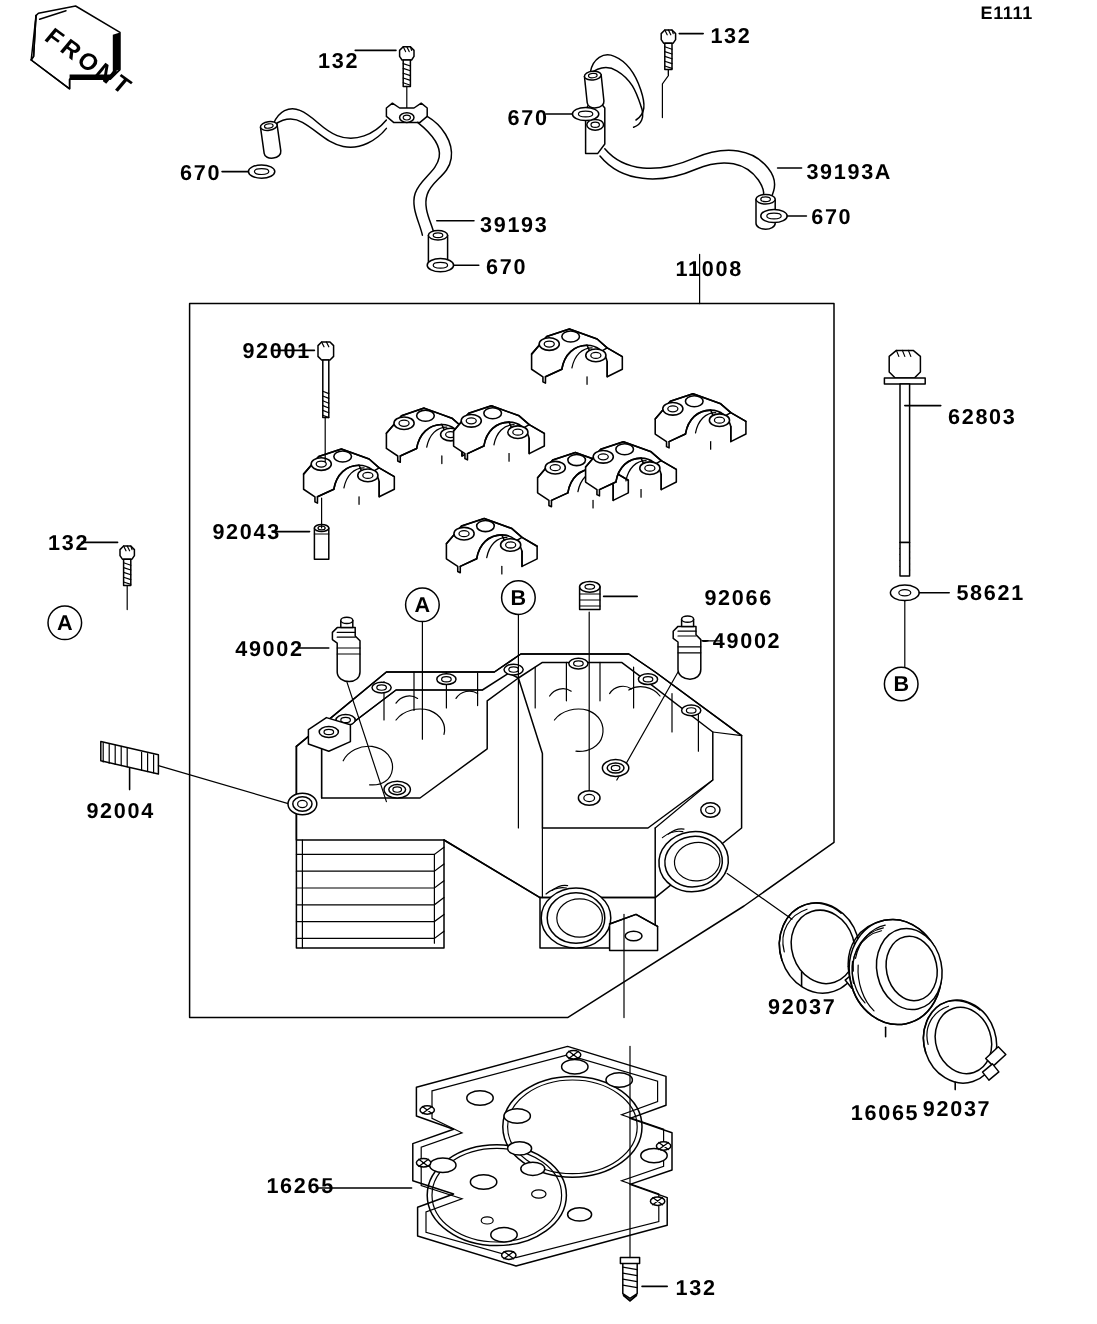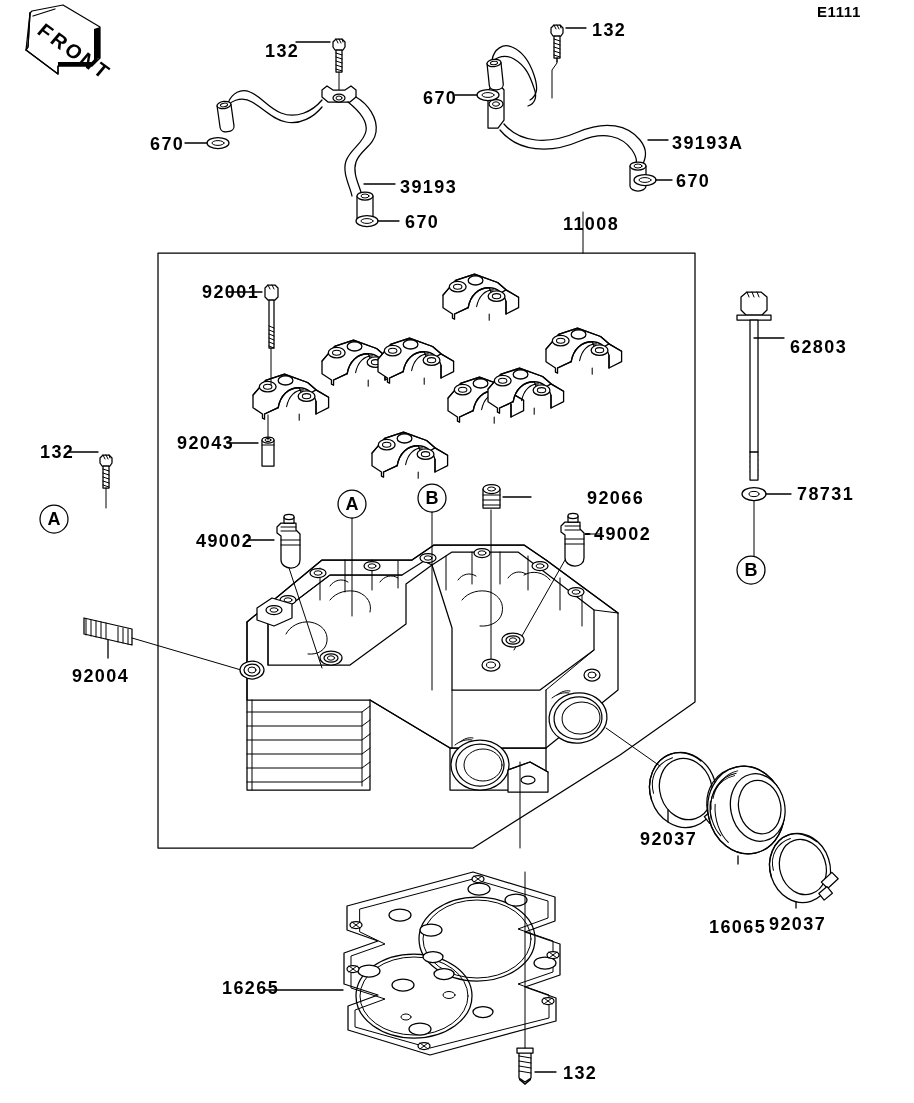--- a/index.html
+++ b/index.html
@@ -517,21 +517,21 @@
   <div class="lbl" style="left:400px;top:178px;">39193</div>
   <div class="lbl" style="left:672px;top:134px;">39193A</div>
   <div class="lbl" style="left:405px;top:213px;">670</div>
   <div class="lbl" style="left:676px;top:172px;">670</div>
   <div class="lbl" style="left:563px;top:203px;margin-top:12px;">11008</div>
   <div class="lbl" style="left:178px;top:283px;margin-left:24px;">92001</div>
   <div class="lbl" style="left:790px;top:338px;">62803</div>
   <div class="lbl" style="left:177px;top:434px;">92043</div>
   <div class="lbl" style="left:40px;top:443px;">132</div>
   <div class="lbl" style="left:539px;top:489px;margin-left:48px;">92066</div>
-  <div class="lbl" style="left:797px;top:485px;">78731</div>
+  <div class="lbl" style="left:797px;top:485px;">58621</div>
   <div class="lbl" style="left:196px;top:532px;">49002</div>
   <div class="lbl" style="left:594px;top:525px;">49002</div>
   <div class="lbl" style="left:72px;top:667px;">92004</div>
   <div class="lbl" style="left:640px;top:830px;">92037</div>
   <div class="lbl" style="left:709px;top:872px;margin-top:46px;">16065</div>
   <div class="lbl" style="left:769px;top:915px;">92037</div>
   <div class="lbl" style="left:222px;top:979px;">16265</div>
   <div class="lbl" style="left:563px;top:1064px;">132</div>
 
   <div class="cmark" style="left:40px;top:505px;">A</div>

